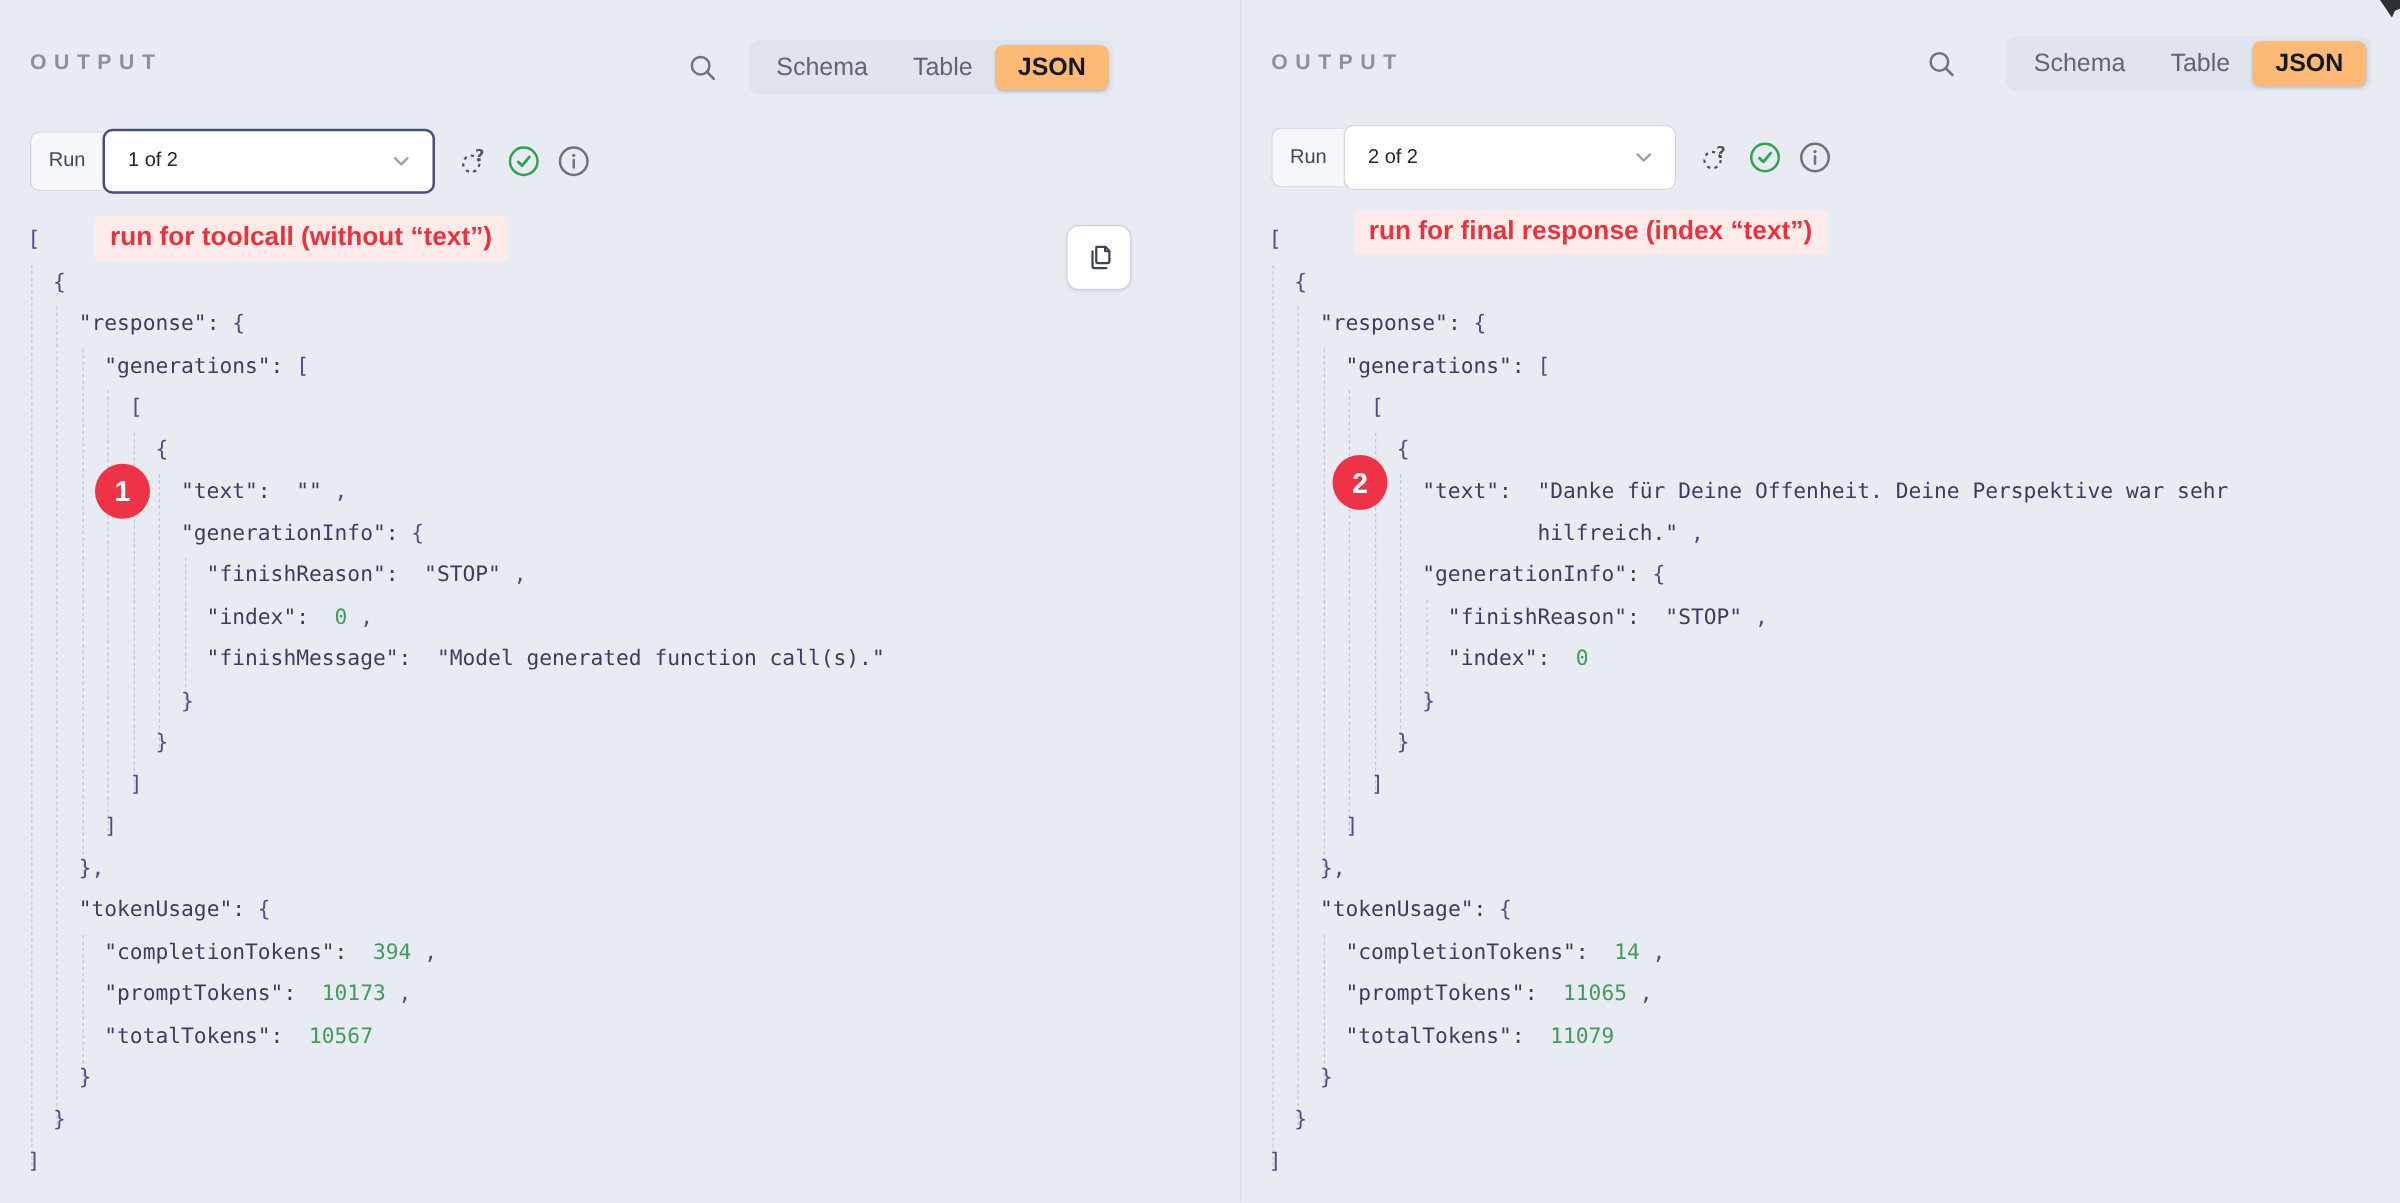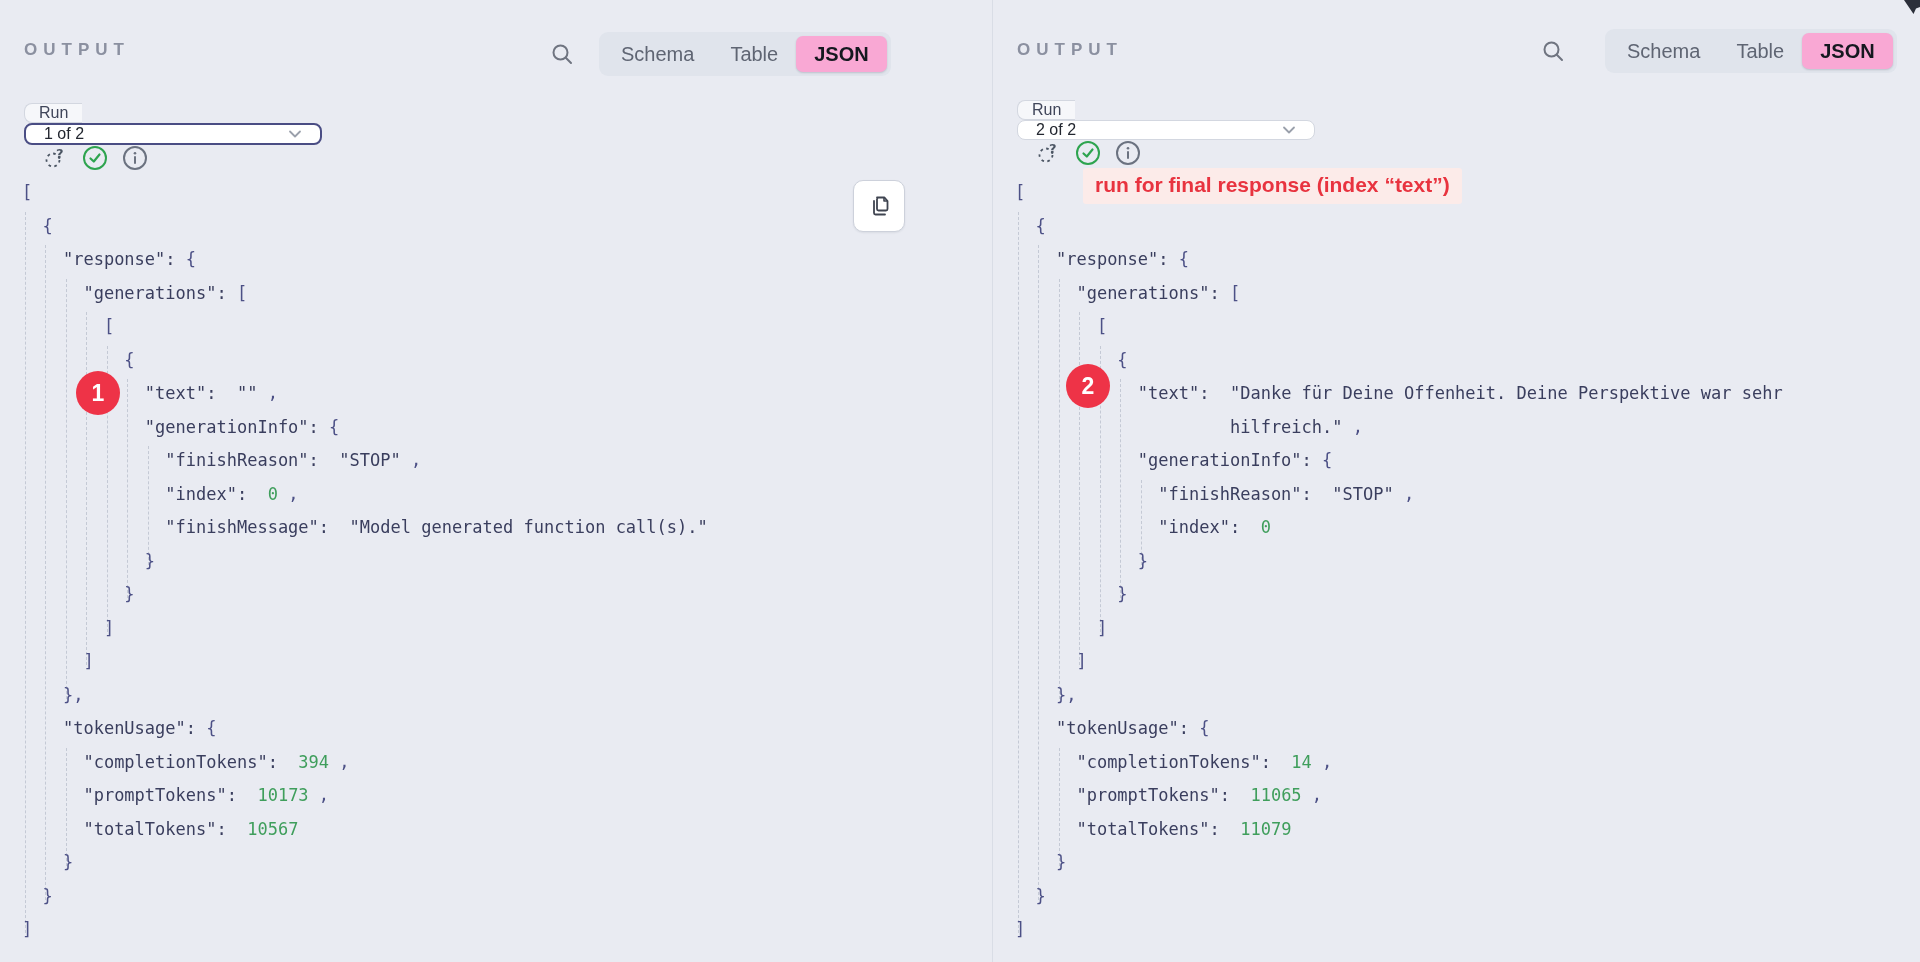--- a/index.html
+++ b/index.html
@@ -15,29 +15,29 @@
 
   .search-btn { position:absolute; left:548px; top:40px; width:28px; height:28px;
                 display:flex; align-items:center; justify-content:center; cursor:pointer; }
   .panel-right .search-btn { left:546px; top:37px; }
 
   .tab-group { position:absolute; left:599px; top:32px; height:44px; background:#e0e4ec;
                border-radius:9px; display:flex; align-items:center; padding:4px; }
   .panel-right .tab-group { left:612px; top:29px; }
   .tab { height:36px; display:flex; align-items:center; padding:0 18px; font-size:20px;
          color:#5f6573; border-radius:7px; cursor:pointer; white-space:nowrap; }
-  .tab.active { background:#f9a8d4; color:#14181f; font-weight:600;
+  .tab.active { background:#fdba74; color:#14181f; font-weight:600;
                 box-shadow:0 1px 2px rgba(30,35,60,.18); }
 
-  .run-row { position:absolute; left:24px; top:103px; height:52px; display:flex; align-items:flex-start;flex-direction:column; }
+  .run-row { position:absolute; left:24px; top:103px; height:52px; display:flex; align-items:center; }
   .panel-right .run-row { top:100px; }
   .run-label { height:48px; display:flex; align-items:center; padding:0 14px;
                background:#f6f7fa; border:1px solid #d3d7e0; border-right:none;
                border-radius:8px 0 0 8px; color:#40465a; font-size:16px; }
-  .run-select { height:52px; width:298px; background:#ffffff; border:1px solid #d3d7e0;
+  .run-select { height:52px; width:266px; background:#ffffff; border:1px solid #d3d7e0;
                 border-radius:8px; display:flex; align-items:center; justify-content:space-between;
                 padding:0 16px 0 18px; font-size:16px; color:#22262f; cursor:pointer; }
   .run-select.focused { border:2px solid #4a4d84; }
   .run-icons { display:flex; align-items:center; gap:14px; margin-left:18px; }
   .icon-btn { width:26px; height:26px; display:flex; align-items:center; justify-content:center; cursor:pointer; }
 
   .annotation { position:absolute; left:76px; top:173px; background:#fcebe9; color:#e8333f;
                 font-size:21px; font-weight:700; padding:5px 12px 7px; border-radius:3px; z-index:5;
                 white-space:nowrap; }
   .panel-right .annotation { left:90px; top:168px; }
@@ -105,20 +105,21 @@
       <div class="icon-btn">
         <svg width="26" height="26" viewBox="0 0 26 26">
           <circle cx="13" cy="13" r="11" fill="none" stroke="#6b7280" stroke-width="2"></circle>
           <circle cx="13" cy="8.2" r="1.3" fill="#6b7280"></circle>
           <rect x="12" y="11" width="2" height="8" rx="1" fill="#6b7280"></rect>
         </svg>
       </div>
     </div>
   </div>
 
+  <div class="annotation">run for toolcall (without “text”)</div>
 
   <div class="copy-btn">
     <svg width="26" height="26" viewBox="0 0 26 26">
       <path d="M8 8 v12 a1.5 1.5 0 0 0 1.5 1.5 H19" fill="none" stroke="#3f4450" stroke-width="1.8" stroke-linecap="round"></path>
       <path d="M11 4.5 h7.5 L21.5 8 V16 a1.5 1.5 0 0 1 -1.5 1.5 H12.5 A1.5 1.5 0 0 1 11 16 V6 a1.5 1.5 0 0 1 1.5 -1.5 Z" fill="none" stroke="#3f4450" stroke-width="1.8" stroke-linejoin="round"></path>
       <path d="M18 4.5 V8 h3.5" fill="none" stroke="#3f4450" stroke-width="1.6" stroke-linejoin="round"></path>
     </svg>
   </div>
 
   <div class="json-code"><div class="code-line"><span></span><span class="tk-p">[</span></div><div class="code-line"><span>  </span><span class="tk-p">{</span></div><div class="code-line"><span>    </span><span class="tk-k">"response":</span><span class="tk-p"> {</span></div><div class="code-line"><span>      </span><span class="tk-k">"generations":</span><span class="tk-p"> [</span></div><div class="code-line"><span>        </span><span class="tk-p">[</span></div><div class="code-line"><span>          </span><span class="tk-p">{</span></div><div class="code-line"><span>            </span><span class="tk-k">"text":</span><span class="tk-s">  ""</span><span class="tk-p"> ,</span></div><div class="code-line"><span>            </span><span class="tk-k">"generationInfo":</span><span class="tk-p"> {</span></div><div class="code-line"><span>              </span><span class="tk-k">"finishReason":</span><span class="tk-s">  "STOP"</span><span class="tk-p"> ,</span></div><div class="code-line"><span>              </span><span class="tk-k">"index":</span><span class="tk-n">  0</span><span class="tk-p"> ,</span></div><div class="code-line"><span>              </span><span class="tk-k">"finishMessage":</span><span class="tk-s">  "Model generated function call(s)."</span></div><div class="code-line"><span>            </span><span class="tk-p">}</span></div><div class="code-line"><span>          </span><span class="tk-p">}</span></div><div class="code-line"><span>        </span><span class="tk-p">]</span></div><div class="code-line"><span>      </span><span class="tk-p">]</span></div><div class="code-line"><span>    </span><span class="tk-p">},</span></div><div class="code-line"><span>    </span><span class="tk-k">"tokenUsage":</span><span class="tk-p"> {</span></div><div class="code-line"><span>      </span><span class="tk-k">"completionTokens":</span><span class="tk-n">  394</span><span class="tk-p"> ,</span></div><div class="code-line"><span>      </span><span class="tk-k">"promptTokens":</span><span class="tk-n">  10173</span><span class="tk-p"> ,</span></div><div class="code-line"><span>      </span><span class="tk-k">"totalTokens":</span><span class="tk-n">  10567</span></div><div class="code-line"><span>    </span><span class="tk-p">}</span></div><div class="code-line"><span>  </span><span class="tk-p">}</span></div><div class="code-line"><span></span><span class="tk-p">]</span></div><div class="guide" style="left: calc(12ch + 3px); top: 270px; height: 118.5px;"></div><div class="guide" style="left: calc(10ch + 3px); top: 203px; height: 219px;"></div><div class="guide" style="left: calc(8ch + 3px); top: 169.5px; height: 286px;"></div><div class="guide" style="left: calc(6ch + 3px); top: 136px; height: 353px;"></div><div class="guide" style="left: calc(4ch + 3px); top: 102.5px; height: 420px;"></div><div class="guide" style="left: calc(4ch + 3px); top: 571.5px; height: 118.5px;"></div><div class="guide" style="left: calc(2ch + 3px); top: 69px; height: 654.5px;"></div><div class="guide" style="left: calc(0ch + 3px); top: 35.5px; height: 721.5px;"></div></div>

